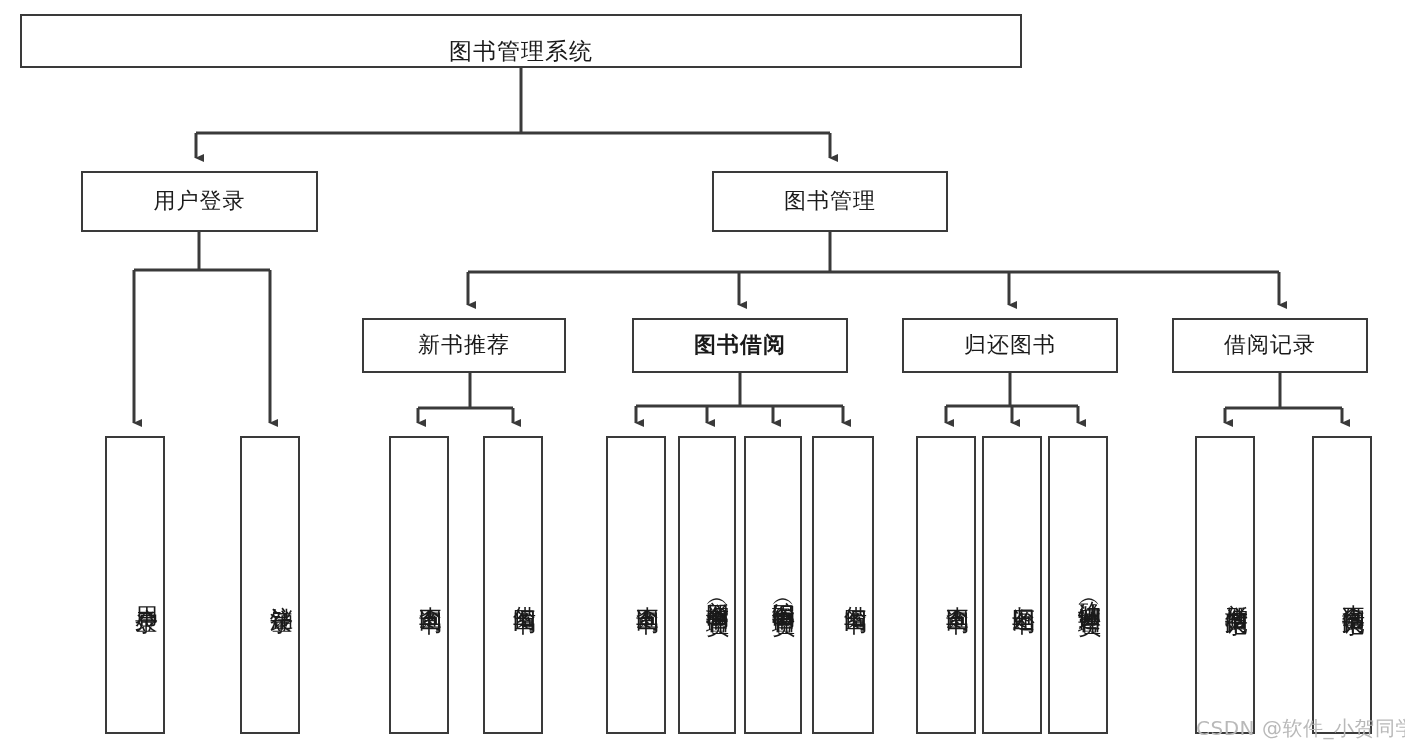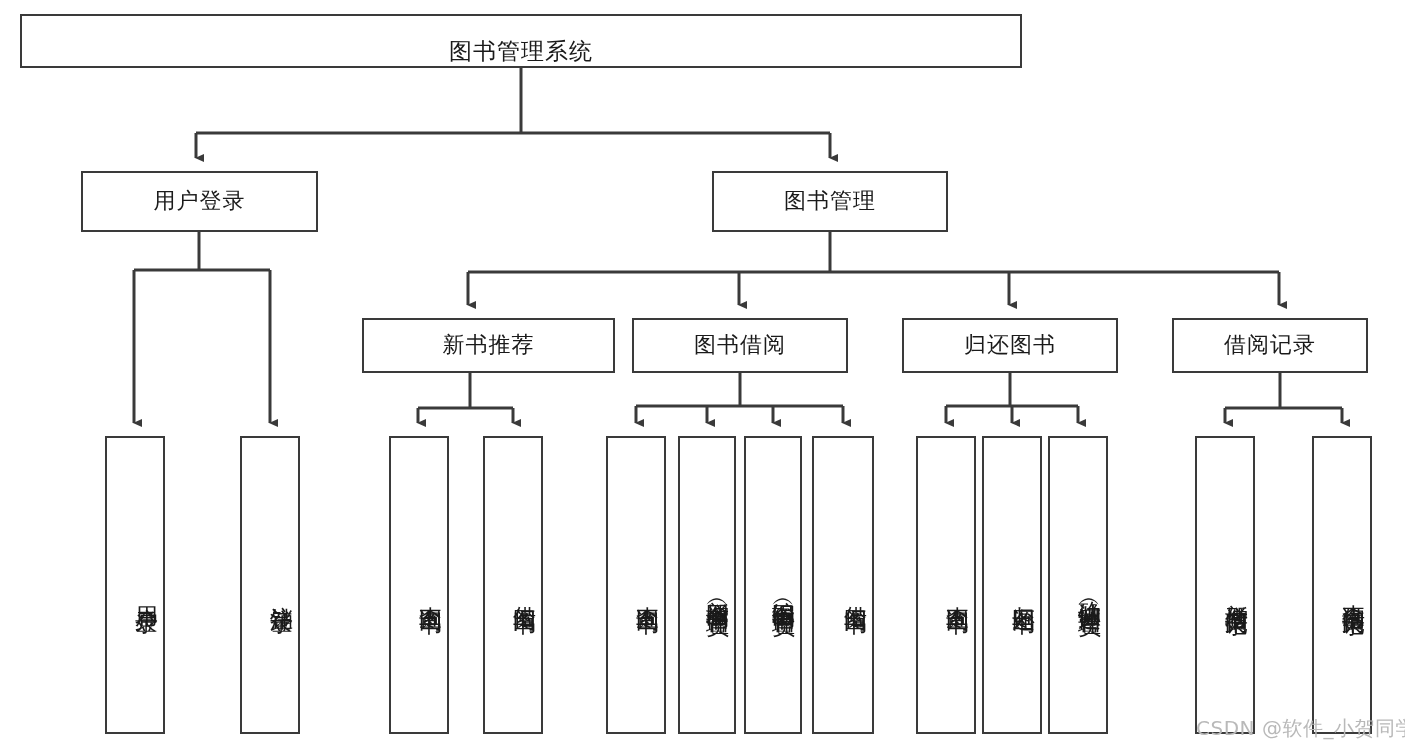--- a/index.html
+++ b/index.html
@@ -130,24 +130,24 @@
     <span>图书管理系统</span>
   </div>
 
   <div class="node h" style="left: 81px; top: 171px; width: 237px; height: 61px;">
     <span>用户登录</span>
   </div>
   <div class="node h" style="left: 712px; top: 171px; width: 236px; height: 61px;">
     <span>图书管理</span>
   </div>
 
-  <div class="node h" style="left: 362px; top: 318px; width: 253px; height: 55px;">
+  <div class="node h" style="left: 362px; top: 318px; width: 204px; height: 55px;">
     <span>新书推荐</span>
   </div>
-  <div class="node h" style="left: 632px; top: 318px; width: 216px; height: 55px;">
+  <div class="node h" style="left: 632px; top: 318px; width: 216px; height: 55px; font-weight: bold;">
     <span>图书借阅</span>
   </div>
   <div class="node h" style="left: 902px; top: 318px; width: 216px; height: 55px;">
     <span>归还图书</span>
   </div>
   <div class="node h" style="left: 1172px; top: 318px; width: 196px; height: 55px;">
     <span>借阅记录</span>
   </div>
 
   <div class="node v" style="left: 105px; top: 436px; width: 60px; height: 298px;">

